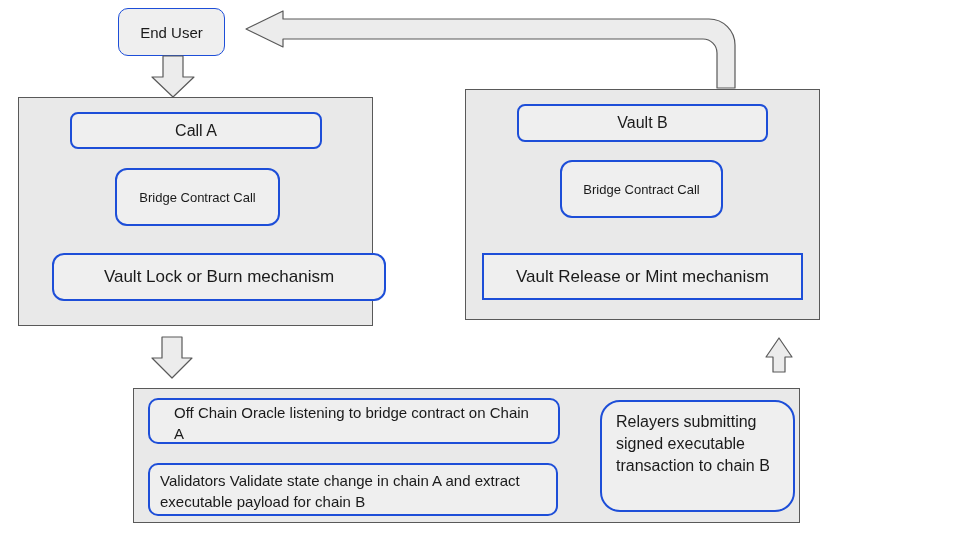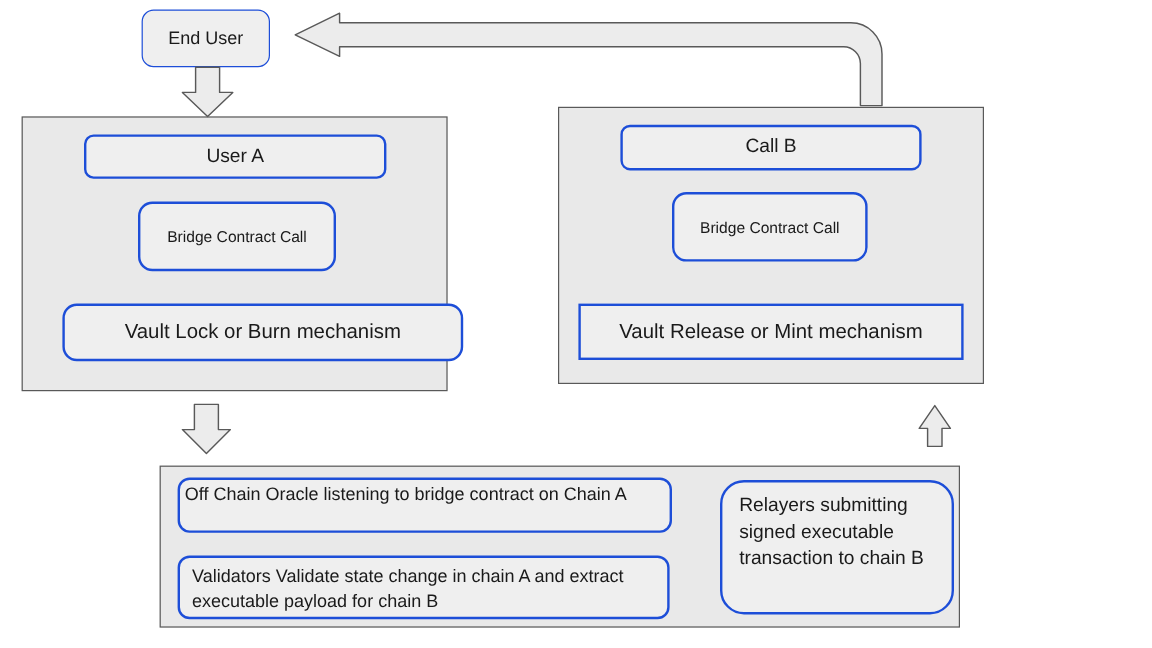--- a/index.html
+++ b/index.html
@@ -49,21 +49,21 @@
   .chain-b { left: 465px; top: 89px; width: 355px; height: 231px; }
   .chain-b-title { left: 517px; top: 104px; width: 251px; height: 38px; border-radius: 8px; font-size: 16px; }
   .chain-b-bridge { left: 560px; top: 160px; width: 163px; height: 58px; border-radius: 12px; font-size: 13px; }
   .chain-b-vault { left: 482px; top: 253px; width: 321px; height: 47px; border-radius: 0; font-size: 17px; }
 
   
   .offchain { left: 133px; top: 388px; width: 667px; height: 135px; }
   .oracle-box {
     left: 148px; top: 398px; width: 412px; height: 46px;
     border-radius: 10px; font-size: 15px; line-height: 21px;
-    padding: 2px 4px;
+    padding: 2px 24px;
   }
   .validators-box {
     left: 148px; top: 463px; width: 410px; height: 53px;
     border-radius: 10px; font-size: 15px; line-height: 21px;
     padding: 5px 10px;
   }
   .relayers-box {
     left: 600px; top: 400px; width: 195px; height: 112px;
     border-radius: 20px; font-size: 16px; line-height: 22px;
     padding: 9px 14px;
@@ -82,32 +82,32 @@
     stroke-linejoin: round;
   }
 </style>
 </head>
 <body>
 
 <div class="canvas">
 
   <div class="abs container chain-a"></div>
   <div class="abs node chain-a-title">
-    <span>User A</span>
+    <span>Call A</span>
   </div>
   <div class="abs node chain-a-bridge">
     <span>Bridge Contract Call</span>
   </div>
   <div class="abs node chain-a-vault">
     <span>Vault Lock or Burn mechanism</span>
   </div>
 
   <div class="abs container chain-b"></div>
   <div class="abs node chain-b-title">
-    <span>Call B</span>
+    <span>Vault B</span>
   </div>
   <div class="abs node chain-b-bridge">
     <span>Bridge Contract Call</span>
   </div>
   <div class="abs node chain-b-vault">
     <span>Vault Release or Mint mechanism</span>
   </div>
 
   <div class="abs container offchain"></div>
   <div class="abs node left oracle-box">

